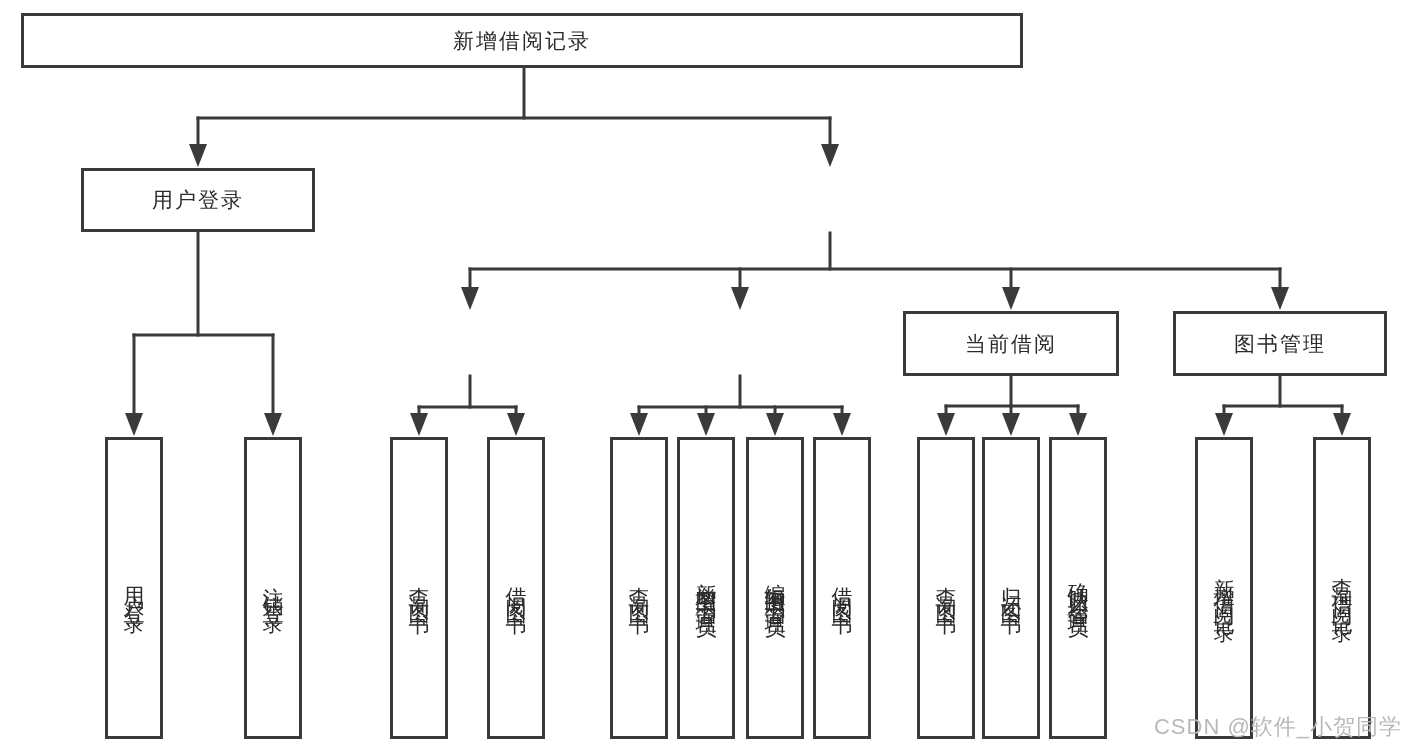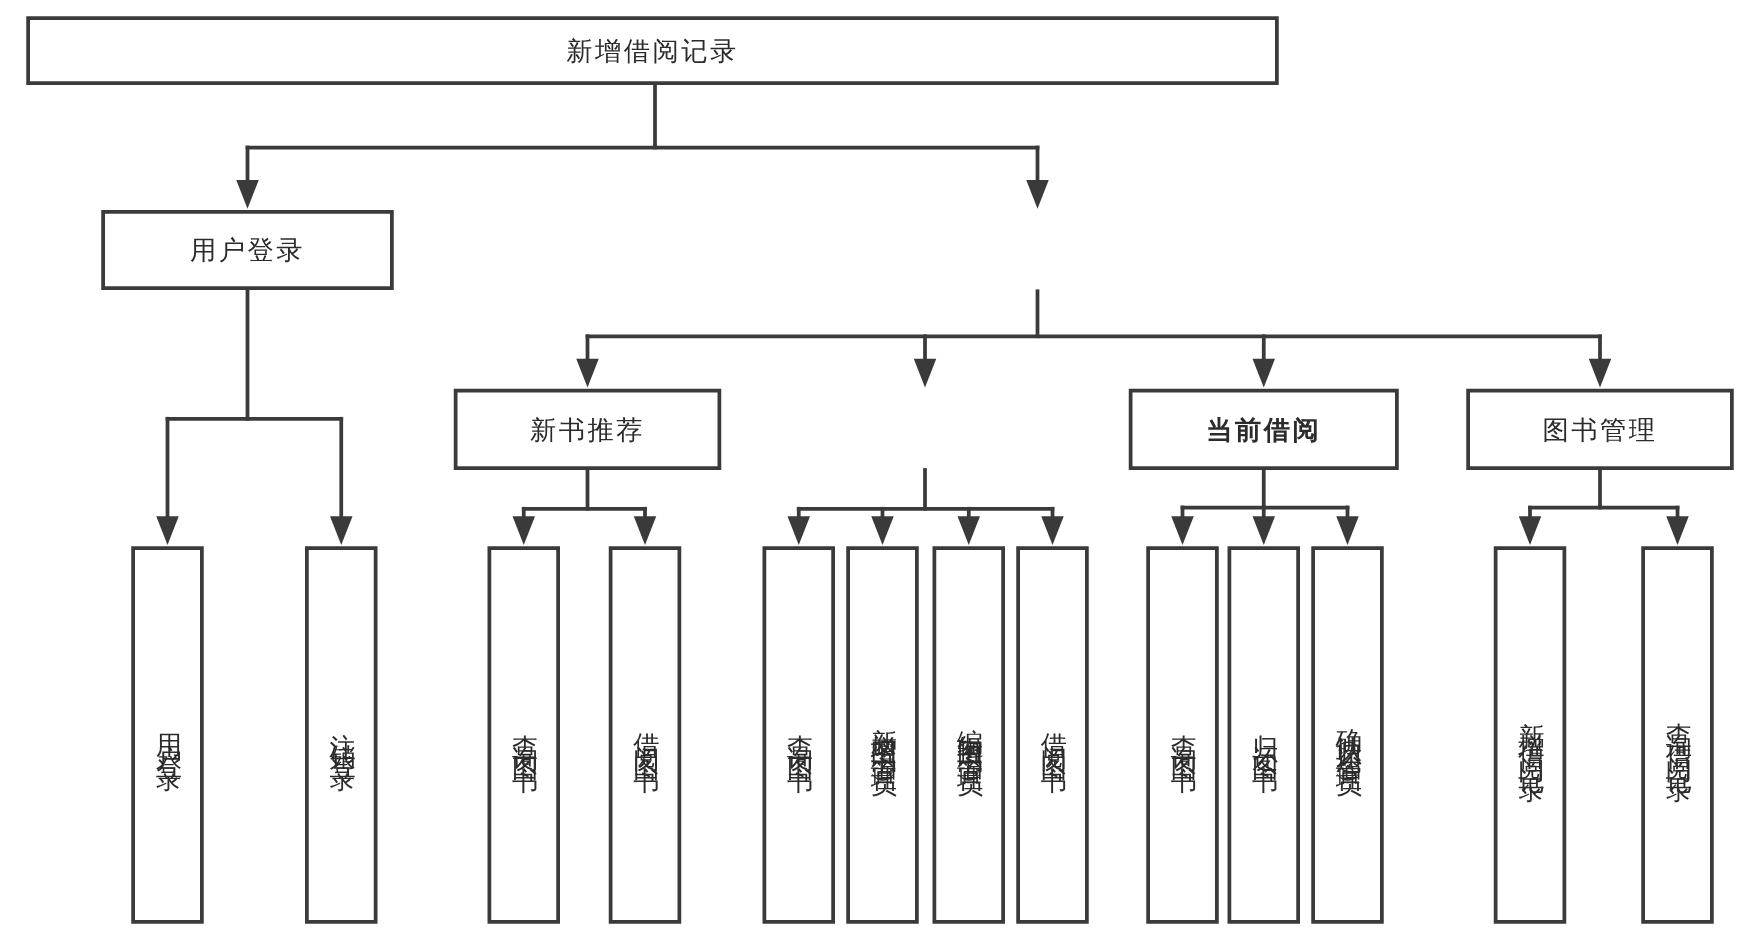--- a/index.html
+++ b/index.html
@@ -125,36 +125,36 @@
       <polygon points="1069,413 1087,413 1078,436"></polygon>
       <polygon points="1215,413 1233,413 1224,436"></polygon>
       <polygon points="1333,413 1351,413 1342,436"></polygon>
     </g>
   </svg>
 
   <div class="node" style="left:21px; top:13px; width:1002px; height:55px;">新增借阅记录</div>
 
   <div class="node" style="left:81px; top:168px; width:234px; height:64px;">用户登录</div>
 
-  <div class="node" style="left:363px; top:311px; width:214px; height:65px;">新书推荐</div>
-  <div class="node" style="left:903px; top:311px; width:216px; height:65px;font-weight:bold;">当前借阅</div>
+  <div class="node" style="left:903px; top:311px; width:216px; height:65px;">当前借阅</div>
   <div class="node" style="left:1173px; top:311px; width:214px; height:65px;">图书管理</div>
 
   <div class="node leaf" style="left:105px;">用户登录</div>
   <div class="node leaf" style="left:244px;">注销登录</div>
 
   <div class="node leaf" style="left:390px;">查询图书</div>
   <div class="node leaf" style="left:487px;">借阅图书</div>
 
   <div class="node leaf" style="left:610px;">查询图书</div>
   <div class="node leaf tight" style="left:677px;">新增图书（管理员）</div>
   <div class="node leaf tight" style="left:746px;">编辑图书（管理员）</div>
   <div class="node leaf" style="left:813px;">借阅图书</div>
 
   <div class="node leaf" style="left:917px;">查询图书</div>
   <div class="node leaf" style="left:982px;">归还图书</div>
   <div class="node leaf tight" style="left:1049px;">确认归还（管理员）</div>
 
   <div class="node leaf" style="left:1195px;">新增借阅记录</div>
   <div class="node leaf" style="left:1313px;">查询借阅记录</div>
 
+  <div class="watermark">CSDN @软件_小贺同学</div>
 
 </div>
 
 </body></html>

